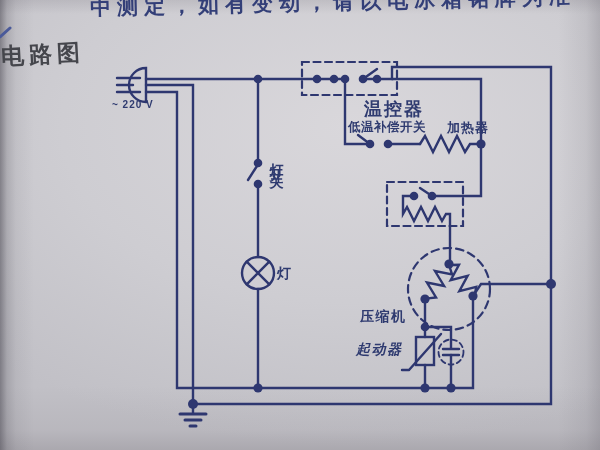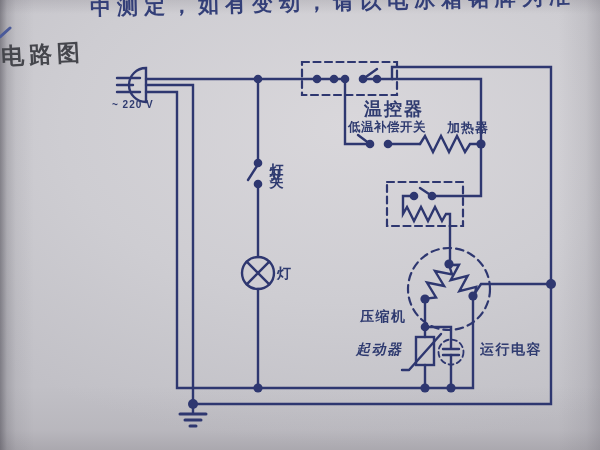--- a/index.html
+++ b/index.html
@@ -151,15 +151,14 @@
   </svg>
 
   <div class="label lbl-power">~ 220 V</div>
   <div class="label lbl-thermostat">温控器</div>
   <div class="label lbl-lowtemp">低温补偿开关</div>
   <div class="label lbl-heater">加热器</div>
   <div class="label lbl-compressor">压缩机</div>
   <div class="label lbl-lampswitch">灯开关</div>
   <div class="label lbl-lamp">灯</div>
   <div class="label lbl-starter">起动器</div>
-  <div class="label lbl-capacitor">运行电容</div>
 
 </div>
 
 </body></html>

